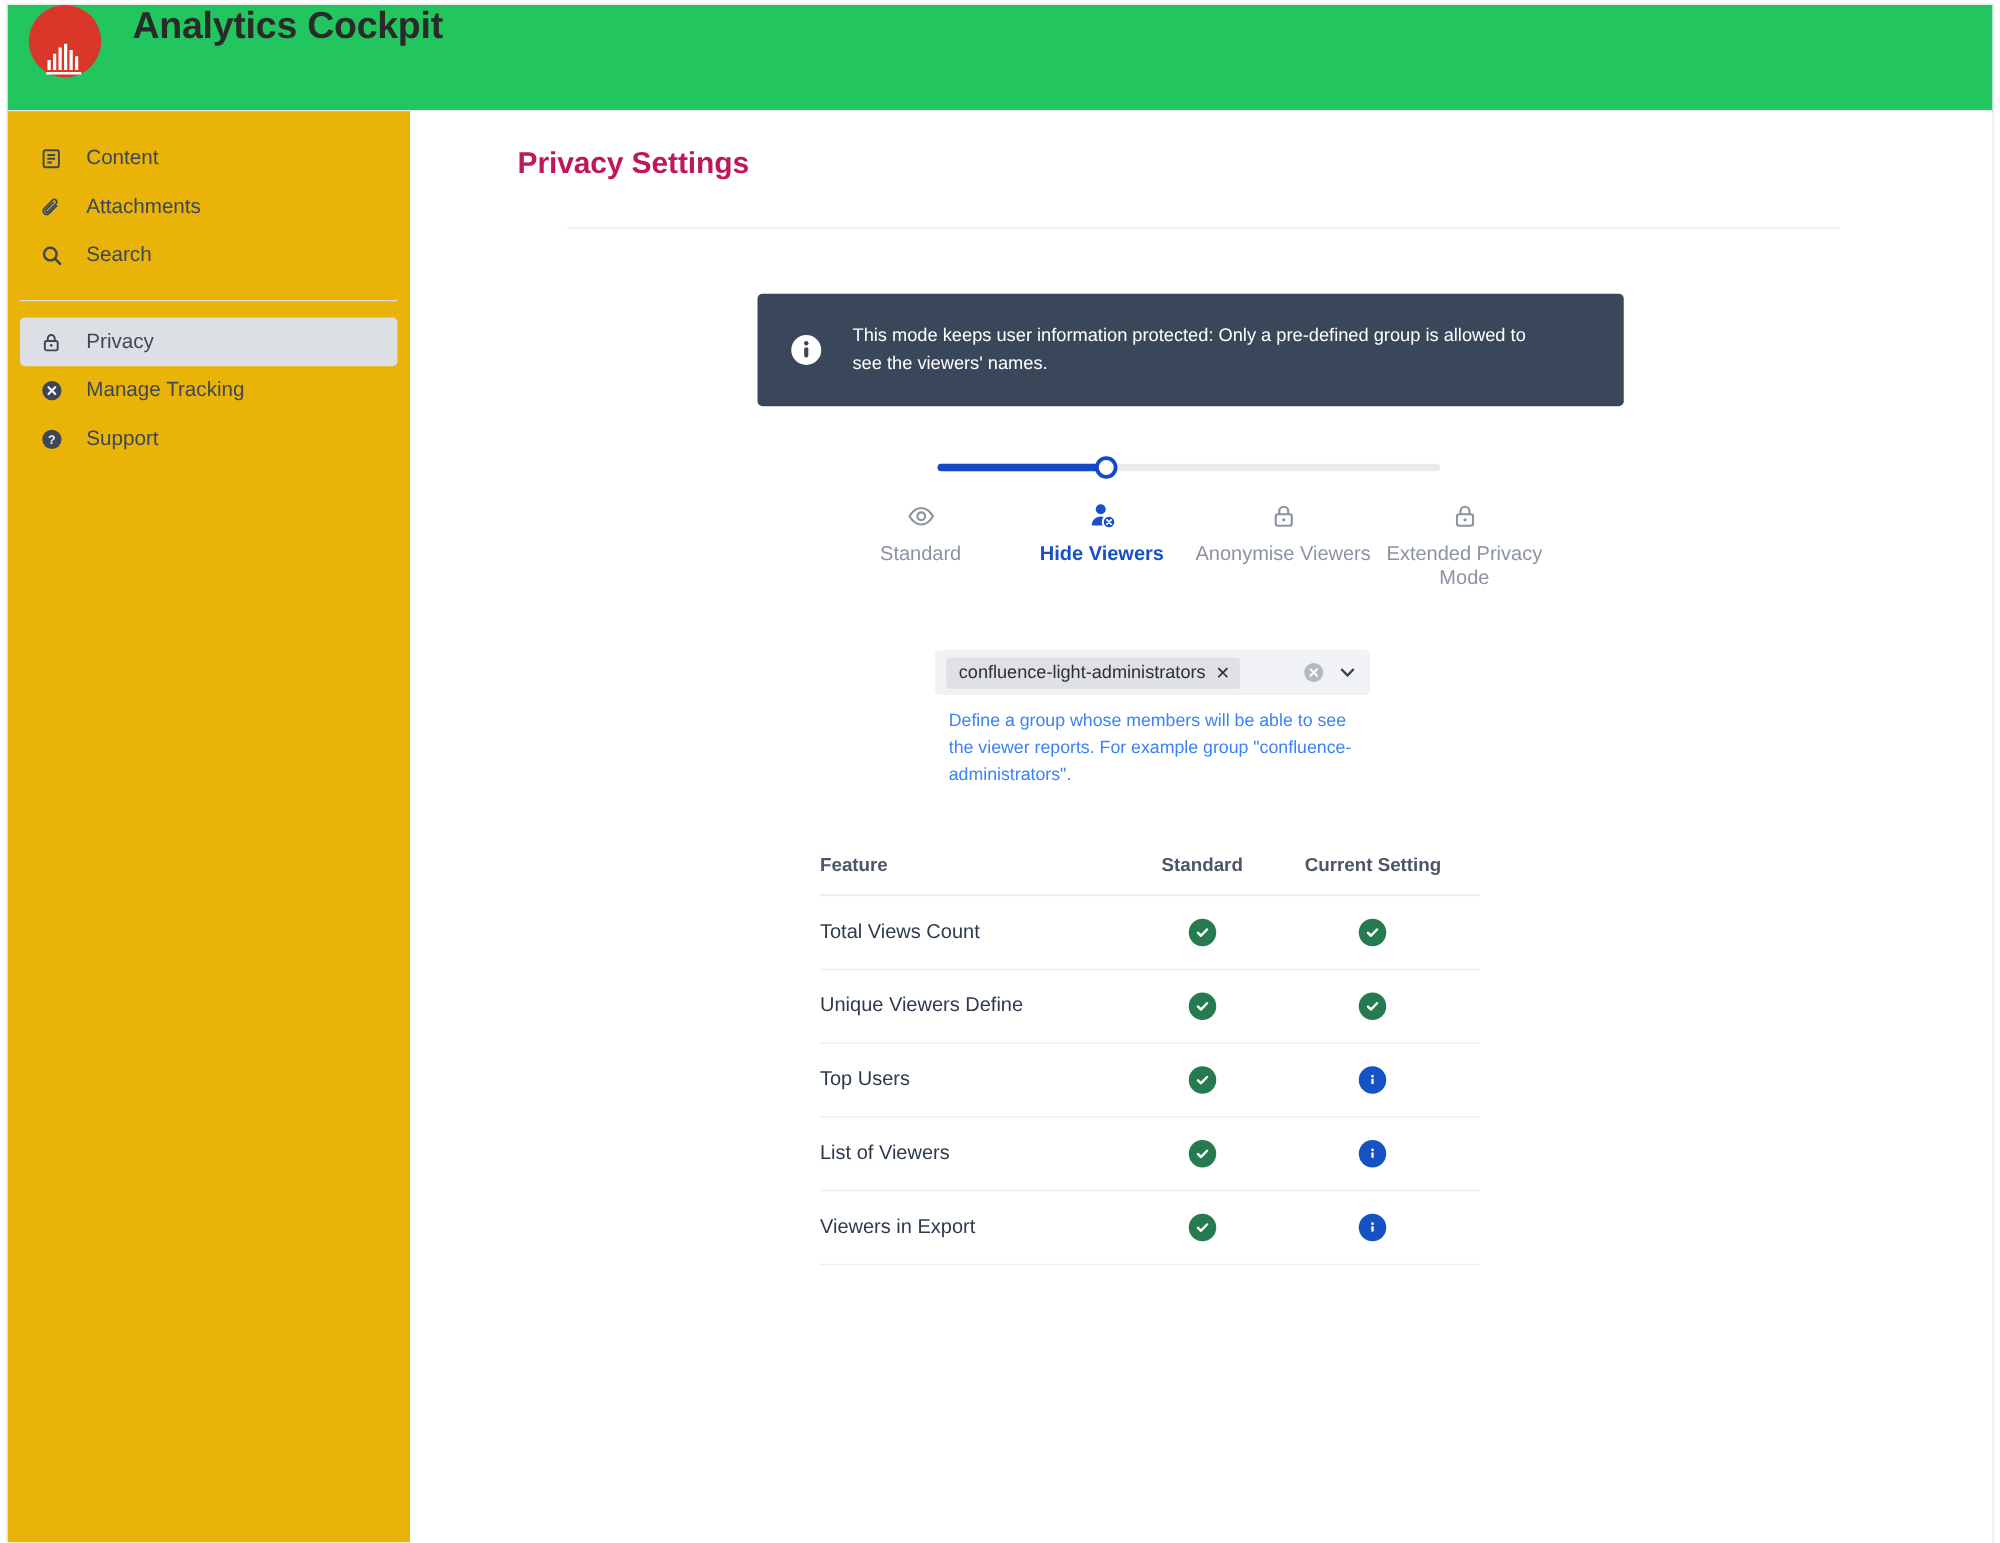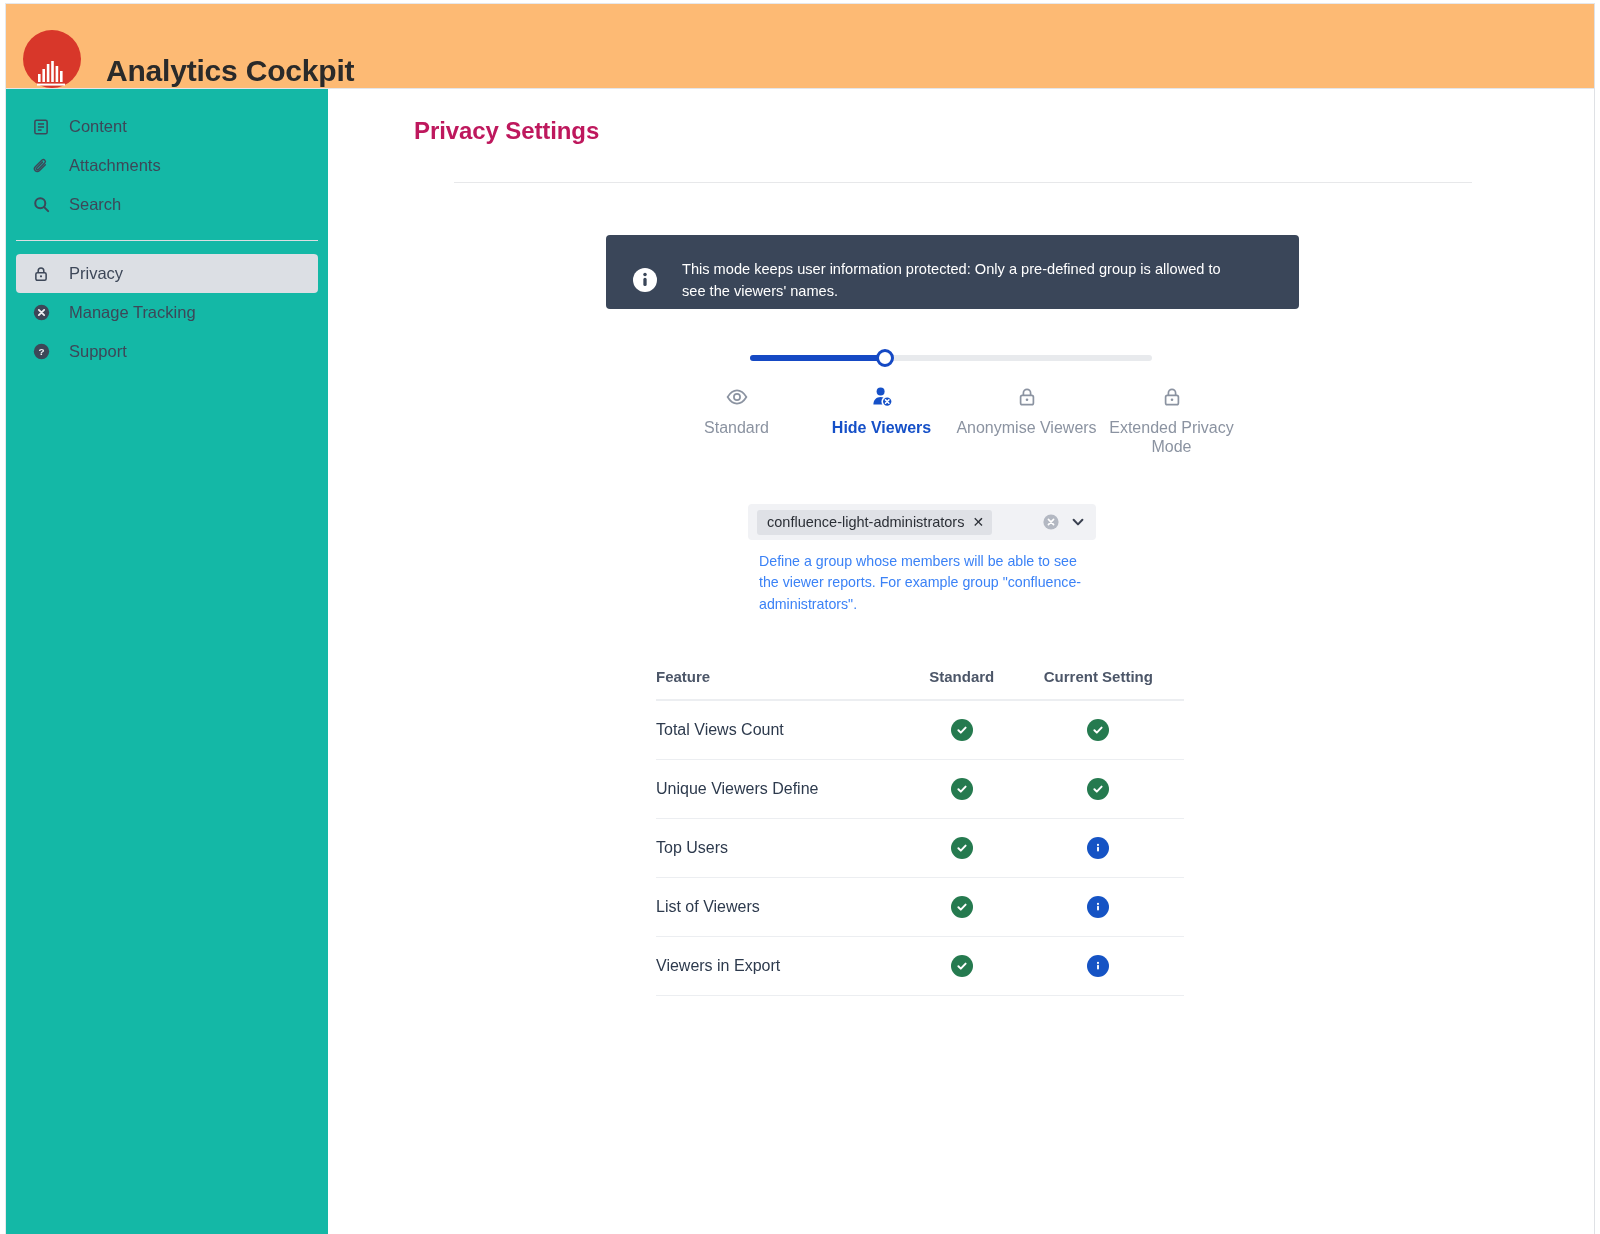--- a/index.html
+++ b/index.html
@@ -26,24 +26,24 @@
     border: 1px solid #e6e8eb;
     border-bottom: none;
     border-right: 1px solid #dfe1e5;
     box-sizing: border-box;
     overflow: hidden;
   }
 
   
   .app-header {
     height: 85px;
-    background: #fdba74;
+    background: #22c55e;
     border-bottom: 1px solid #e4e6ea;
     display: flex;
-    align-items: flex-end;
+    align-items: flex-start;
     padding-left: 17px;
     box-sizing: border-box;
   }
   .logo-badge {
     width: 58px;
     height: 58px;
     border-radius: 50%;
     background: #d8372a;
     display: flex;
     align-items: flex-end;
@@ -62,21 +62,21 @@
   
   .body-row {
     display: flex;
     height: calc(100% - 85px);
   }
 
   
   .sidebar {
     width: 322px;
     flex: none;
-    background: #14b8a6;
+    background: #eab308;
     padding-top: 18px;
     box-sizing: border-box;
   }
   .nav-item {
     height: 39px;
     margin: 0 10px;
     padding-left: 14px;
     display: flex;
     align-items: center;
     border-radius: 4px;
@@ -128,21 +128,21 @@
   }
 
   
   .banner {
     width: 693px;
     margin: 52px 0 0 278px;
     background: #3a4659;
     border-radius: 4px;
     display: flex;
     align-items: center;
-    padding: 23px 0 7px 26px;
+    padding: 23px 0 23px 26px;
     box-sizing: border-box;
   }
   .banner-icon {
     width: 26px;
     height: 26px;
     flex: none;
     margin-right: 24px;
   }
   .banner-text {
     color: #ffffff;

